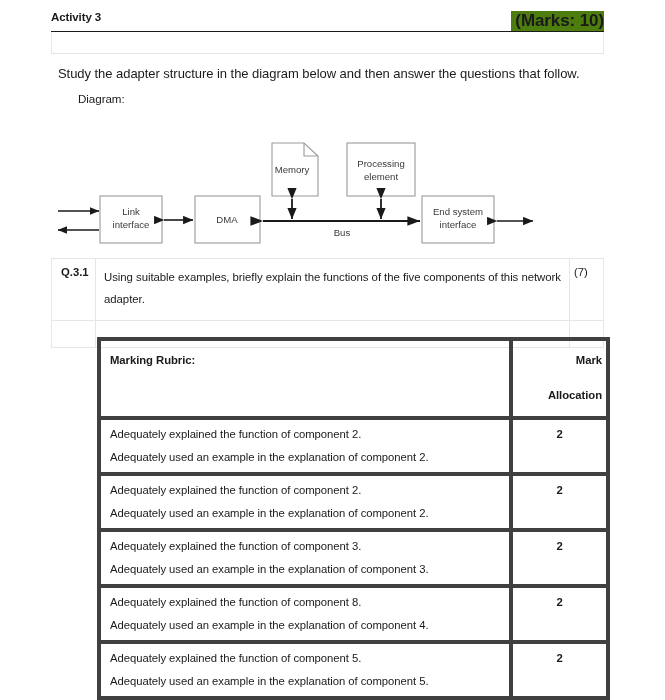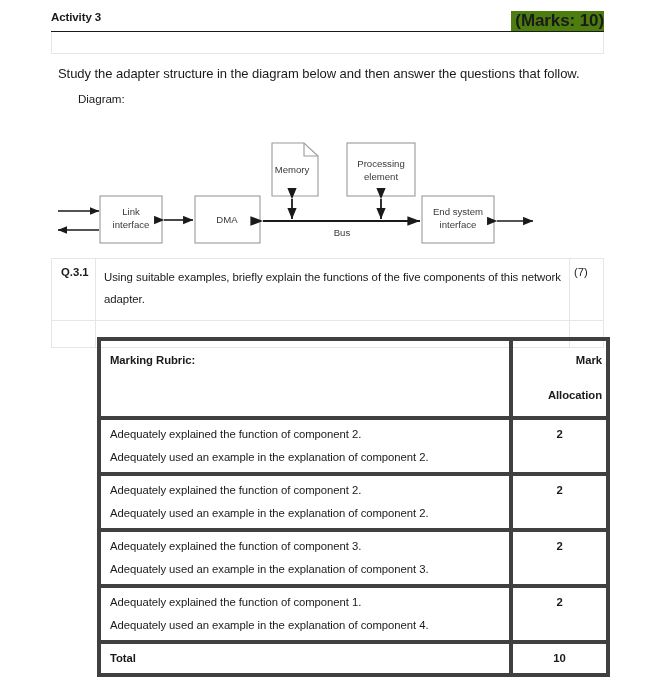--- a/index.html
+++ b/index.html
@@ -279,26 +279,33 @@
     <tr>
       <td class="col-desc">
         <span class="rubric-line">Adequately explained the function of component 3.</span>
         <span class="rubric-line">Adequately used an example in the explanation of component 3.</span>
       </td>
       <td class="col-mark">2</td>
     </tr>
 
     <tr>
       <td class="col-desc">
-        <span class="rubric-line">Adequately explained the function of component 1.</span>
+        <span class="rubric-line">Adequately explained the function of component 8.</span>
         <span class="rubric-line">Adequately used an example in the explanation of component 4.</span>
       </td>
       <td class="col-mark">2</td>
     </tr>
 
+    <tr>
+      <td class="col-desc">
+        <span class="rubric-line">Adequately explained the function of component 5.</span>
+        <span class="rubric-line">Adequately used an example in the explanation of component 5.</span>
+      </td>
+      <td class="col-mark">2</td>
+    </tr>
 
     <tr class="total">
       <td class="col-desc">Total</td>
       <td class="col-mark">10</td>
     </tr>
   </tbody>
     </table>
 </div>
 
 </body></html>

